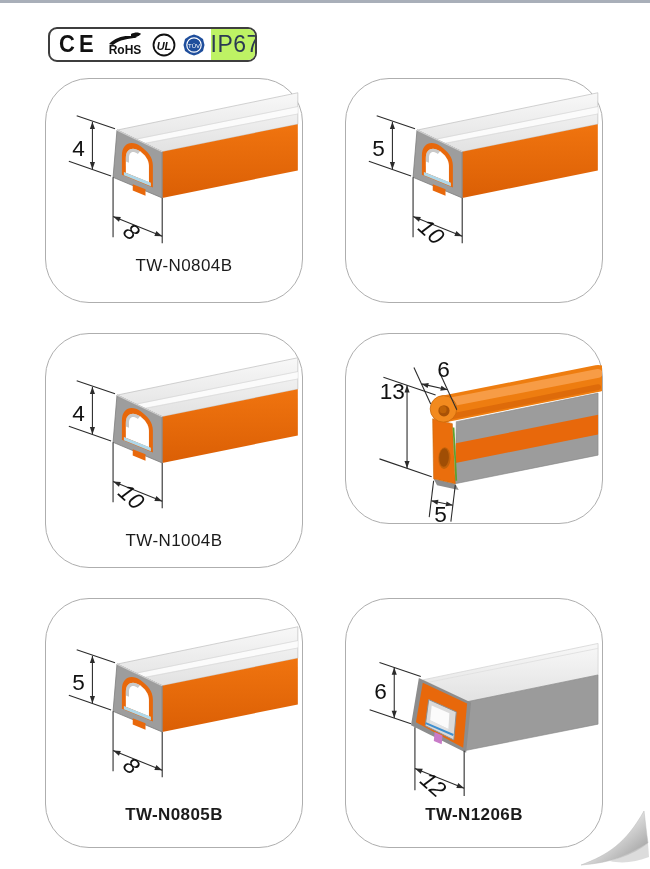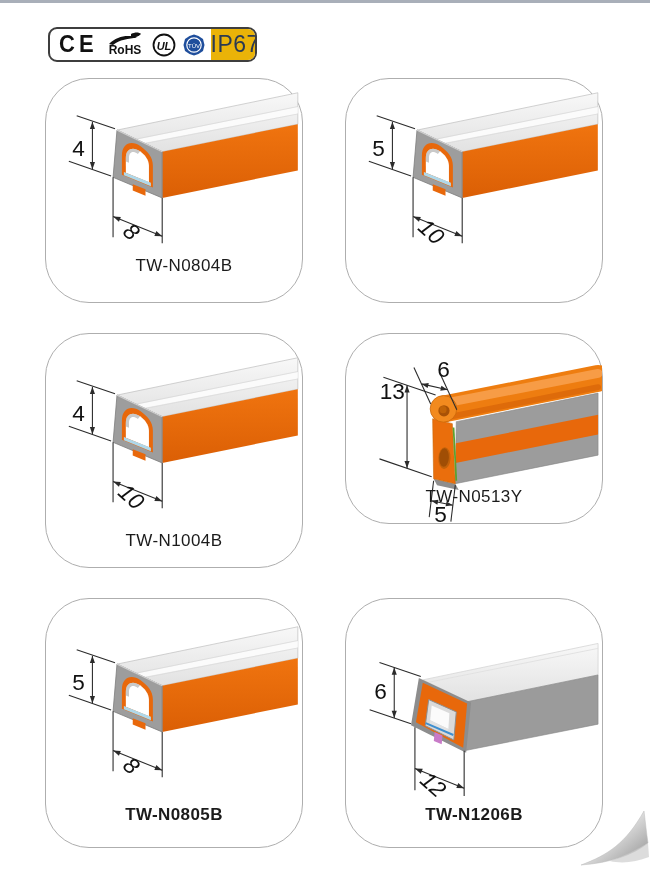--- a/index.html
+++ b/index.html
@@ -11,21 +11,21 @@
 
   
   .cert-bar{
     position:absolute;left:48px;top:27px;width:209px;height:35px;
     border:2px solid #3e3e3e;border-radius:9px;background:#ffffff;
     display:flex;align-items:center;box-sizing:border-box;overflow:hidden;
   }
   .cert-logos{display:flex;align-items:center;gap:7px;padding:0 6px 0 9px;}
   .ce-text{font-size:22px;font-weight:600;letter-spacing:4px;color:#111;line-height:1;transform:scaleY(1.05);}
   .ip-box{
-    margin-left:auto;height:100%;width:66px;background:#eab308;
+    margin-left:auto;height:100%;width:66px;background:#bef264;
     display:flex;align-items:center;justify-content:center;
   }
   .ip-text{font-size:23px;color:#2b3a52;letter-spacing:0.5px;}
 
   
   .card{
     position:absolute;width:258px;background:#fff;
     border:1.4px solid #aeaeae;border-radius:44px;box-sizing:border-box;
   }
   .card svg.draw{position:absolute;left:0;top:0;}
@@ -201,21 +201,20 @@
   <div class="model">TW-N1004B</div>
 </div>
 
 <div class="card r2" style="left:345px;top:333px;height:191px">
   <svg class="draw" style="top:2px" viewBox="0 0 260 195" width="256" height="192">
     <use href="#profileY"></use>
     <text class="dim" x="47" y="64" text-anchor="middle">13</text>
     <text class="dim" x="99" y="42" text-anchor="middle">6</text>
     <text class="dim" x="96" y="189" text-anchor="middle">5</text>
   </svg>
-  <div class="model">TW-N0513Y</div>
 </div>
 
 <div class="card r3" style="left:45px;top:598px;height:250px">
   <svg class="draw" style="top:14px" viewBox="0 0 260 175" width="256" height="172">
     <use href="#profileB"></use>
     <text class="dim" x="33" y="78" text-anchor="middle">5</text>
     <text class="dim rot" x="86" y="163" text-anchor="middle" transform="rotate(42 86 156)">8</text>
   </svg>
   <div class="model">TW-N0805B</div>
 </div>

